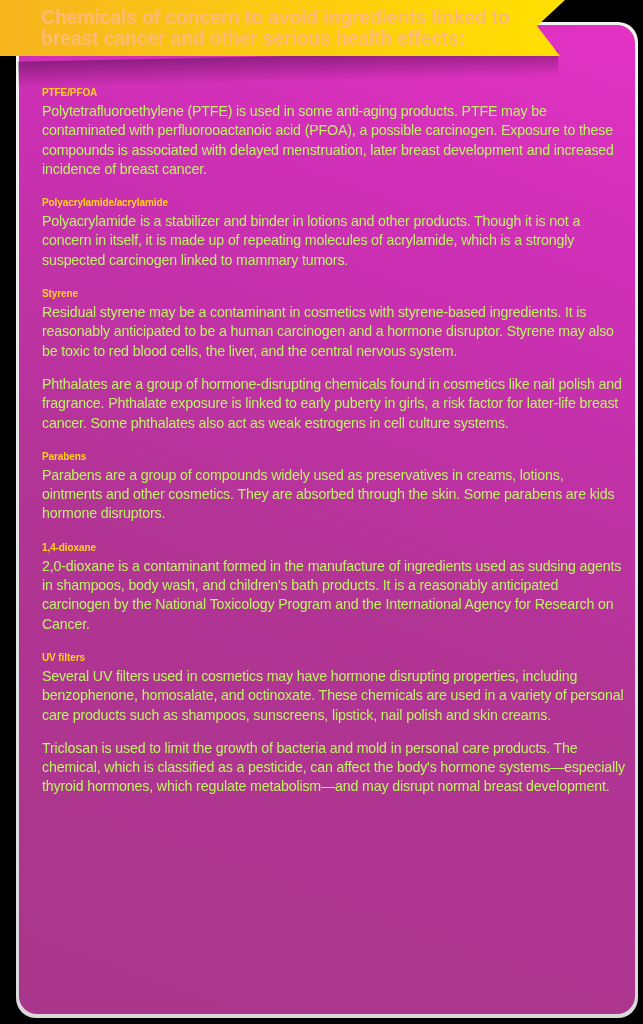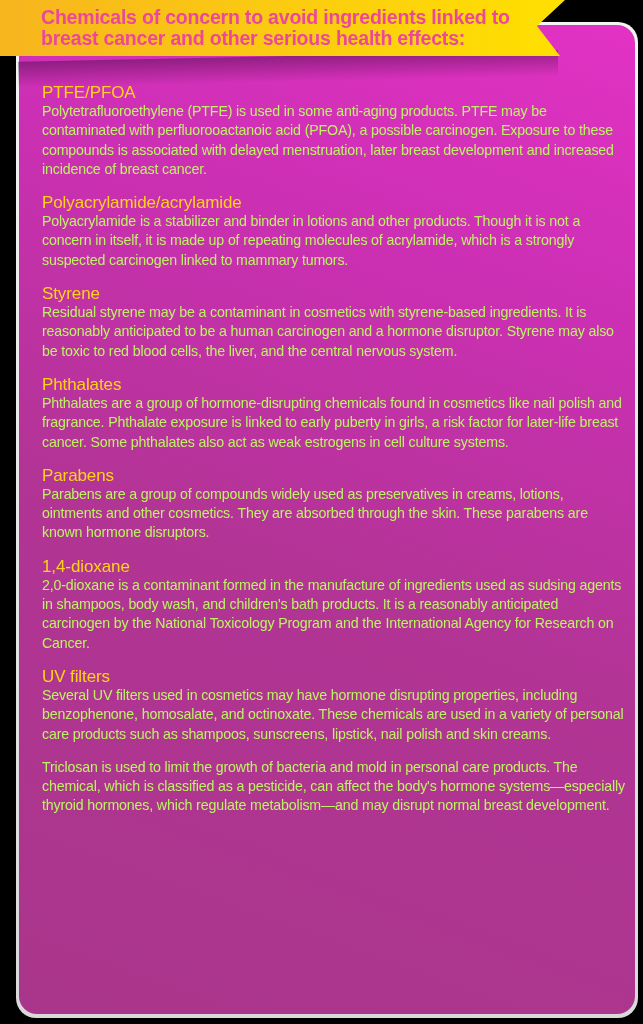--- a/index.html
+++ b/index.html
@@ -24,29 +24,29 @@
     background: linear-gradient(180deg, rgba(60,10,60,0.45), rgba(60,10,60,0));
     transform: skewY(-1.2deg);
   }
   .banner {
     position: absolute; left: 0; top: 0; width: 565px; height: 56px;
     background: linear-gradient(90deg, #f7b51e 0%, #fbcb11 50%, #ffe000 100%);
     clip-path: polygon(0 0, 100% 0, 537px 26px, 560px 56px, 0 56px);
   }
   .banner-text {
     position: absolute; left: 41px; top: 7px; width: 500px;
-    font-weight: bold; font-size: 19.5px; line-height: 21px; color: #ec4899;
+    font-weight: bold; font-size: 19.5px; line-height: 21px; color: #fdba74;
     letter-spacing: -0.2px;
   }
   .content {
     position: absolute; left: 42px; top: 83px; width: 585px;
   }
   .section { margin-bottom: 14px; }
   .section h3 {
-    margin: 0; font-size: 17px; line-height: 19px; font-weight: normal; color: #ffd21a;
+    margin: 0; font-size: 10px; line-height: 19px; font-weight: bold; color: #ffd21a;
     letter-spacing: -0.1px;
   }
   .section p {
     margin: 0; font-size: 14.2px; line-height: 19.3px; color: #bef264;
     letter-spacing: -0.15px;
   }
 </style>
 </head>
 <body>
 
@@ -65,26 +65,25 @@
   </div>
   <div class="section">
     <h3>Polyacrylamide/acrylamide</h3>
     <p>Polyacrylamide is a stabilizer and binder in lotions and other products. Though it is not a concern in itself, it is made up of repeating molecules of acrylamide, which is a strongly suspected carcinogen linked to mammary tumors.</p>
   </div>
   <div class="section">
     <h3>Styrene</h3>
     <p>Residual styrene may be a contaminant in cosmetics with styrene-based ingredients. It is reasonably anticipated to be a human carcinogen and a hormone disruptor. Styrene may also be toxic to red blood cells, the liver, and the central nervous system.</p>
   </div>
   <div class="section">
-    <h3>Phthalates</h3>
     <p>Phthalates are a group of hormone-disrupting chemicals found in cosmetics like nail polish and fragrance. Phthalate exposure is linked to early puberty in girls, a risk factor for later-life breast cancer. Some phthalates also act as weak estrogens in cell culture systems.</p>
   </div>
   <div class="section">
     <h3>Parabens</h3>
-    <p>Parabens are a group of compounds widely used as preservatives in creams, lotions, ointments and other cosmetics. They are absorbed through the skin. These parabens are known hormone disruptors.</p>
+    <p>Parabens are a group of compounds widely used as preservatives in creams, lotions, ointments and other cosmetics. They are absorbed through the skin. Some parabens are kids hormone disruptors.</p>
   </div>
   <div class="section">
     <h3>1,4-dioxane</h3>
     <p>2,0-dioxane is a contaminant formed in the manufacture of ingredients used as sudsing agents in shampoos, body wash, and children's bath products. It is a reasonably anticipated carcinogen by the National Toxicology Program and the International Agency for Research on Cancer.</p>
   </div>
   <div class="section">
     <h3>UV filters</h3>
     <p>Several UV filters used in cosmetics may have hormone disrupting properties, including benzophenone, homosalate, and octinoxate. These chemicals are used in a variety of personal care products such as shampoos, sunscreens, lipstick, nail polish and skin creams.</p>
   </div>
   <div class="section">

